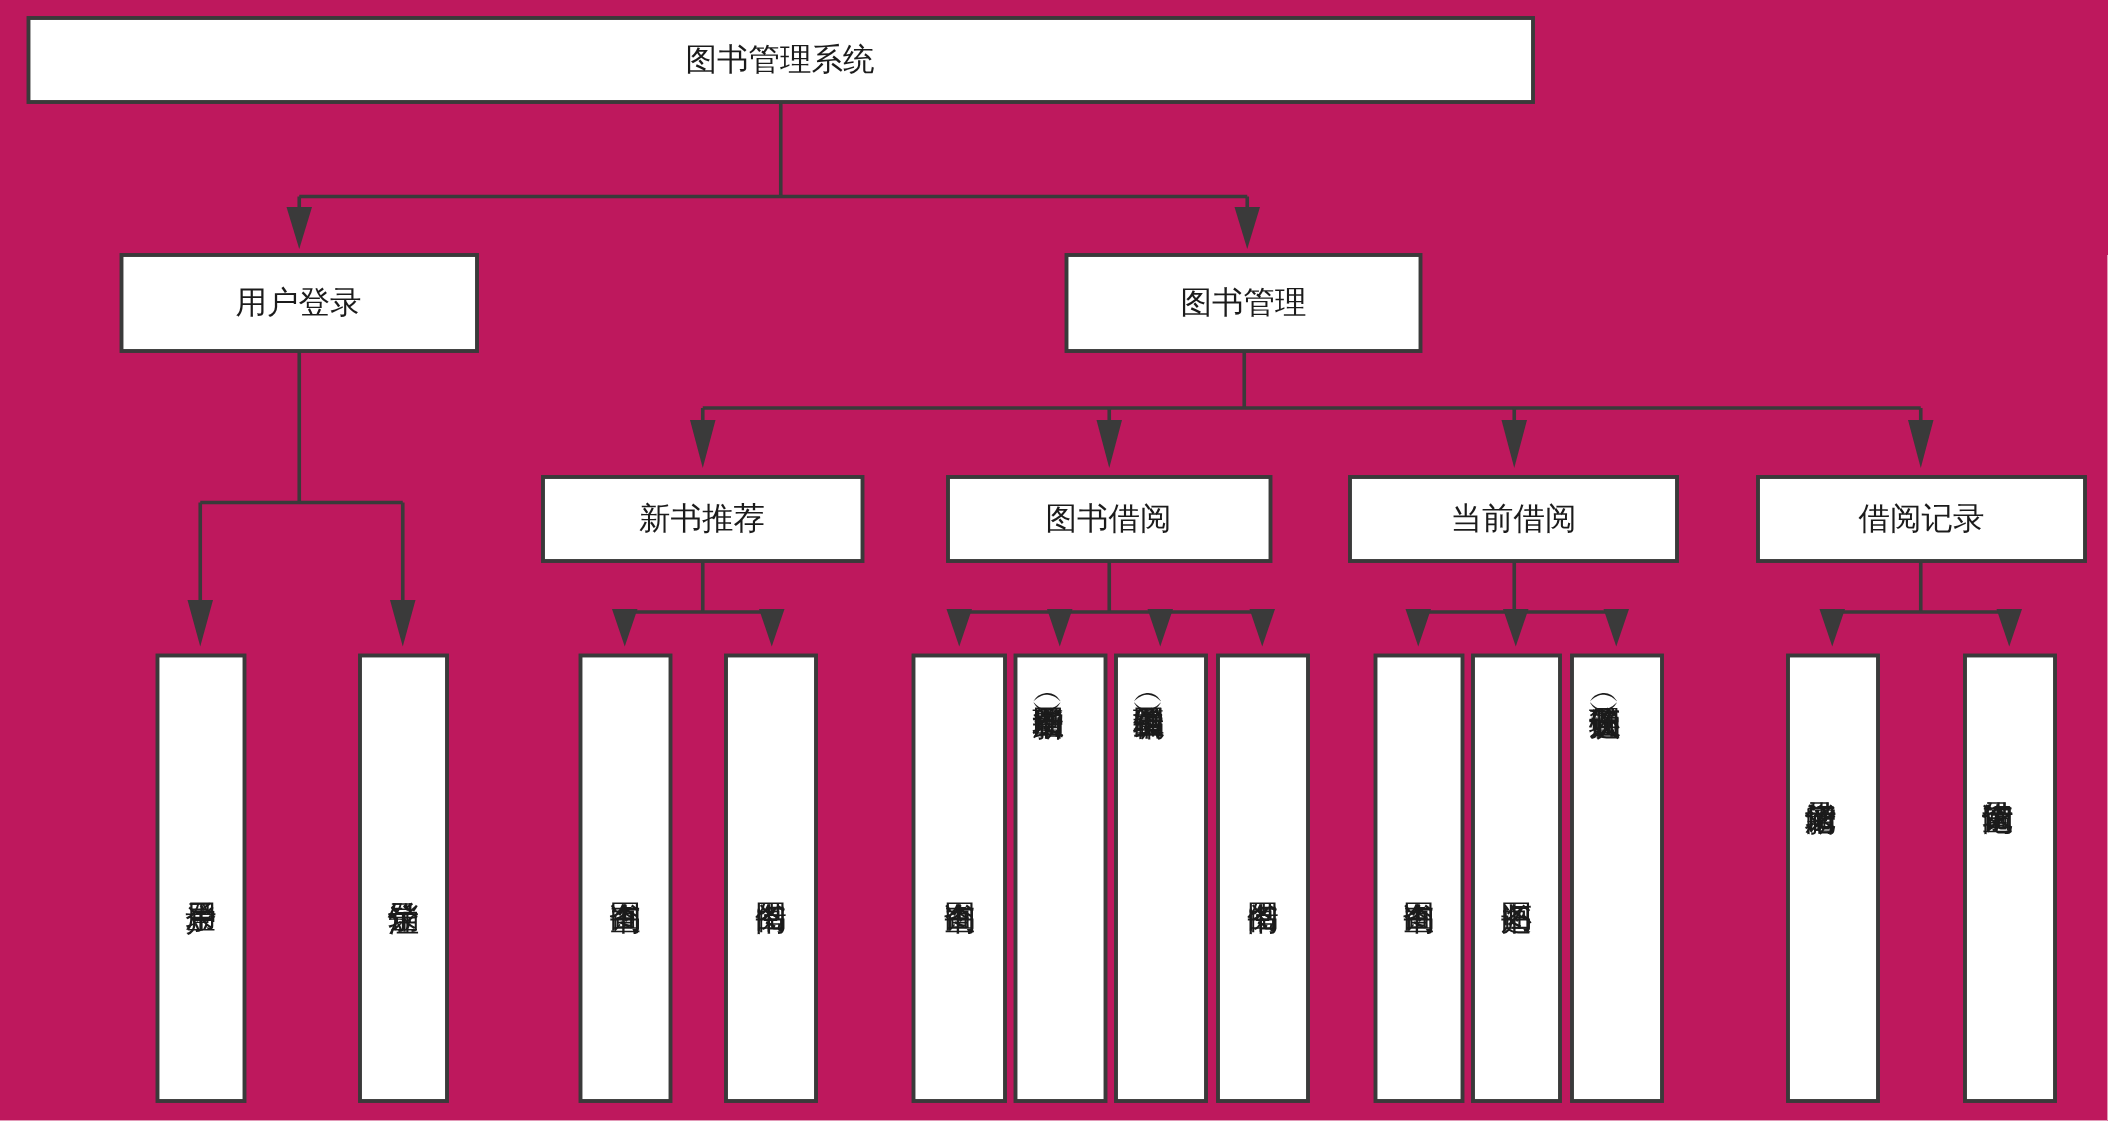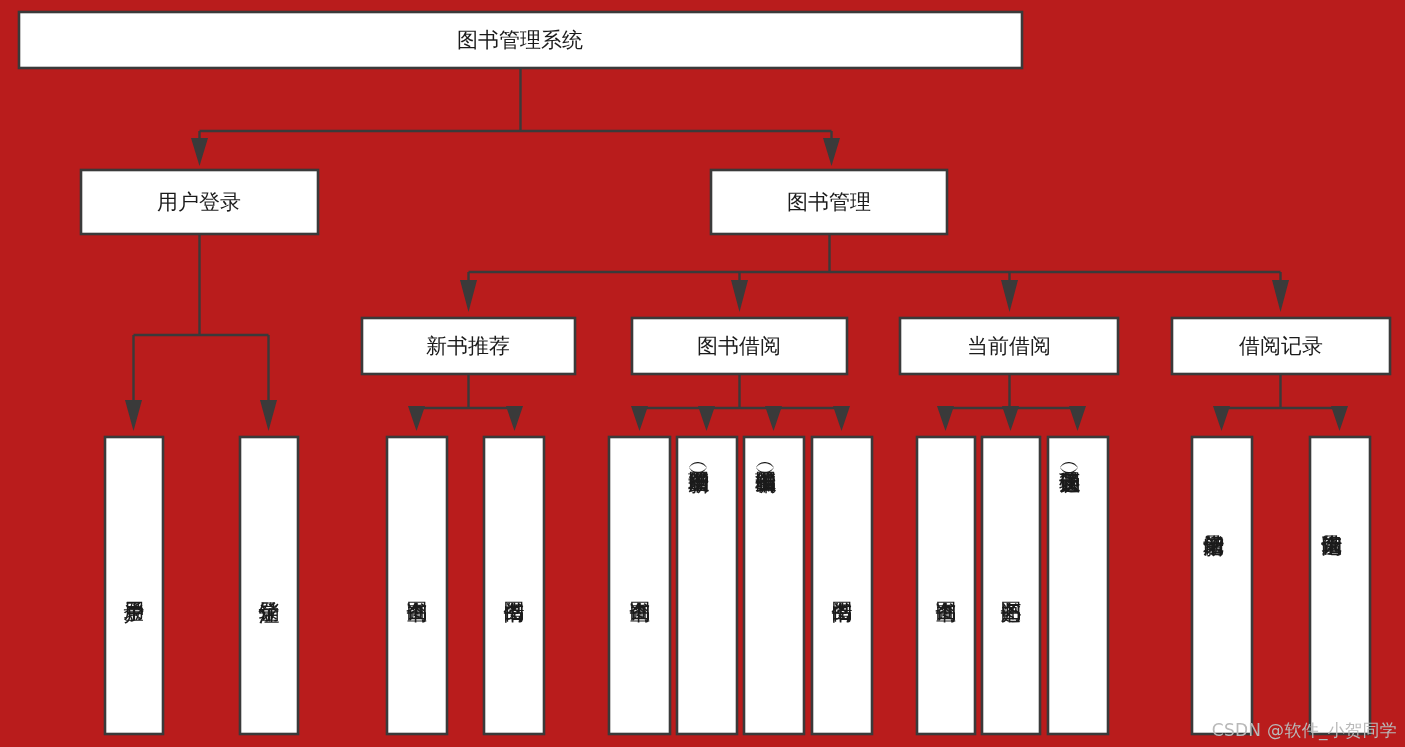--- a/index.html
+++ b/index.html
@@ -10,21 +10,21 @@
   body {
     width: 1405px;
     height: 747px;
     overflow: hidden;
     font-family: "DejaVu Sans", "Liberation Sans", sans-serif;
   }
   #diagram-root {
     position: relative;
     width: 1405px;
     height: 747px;
-    background: #b91c1c;
+    background: #be185d;
   }
   svg.diagram-canvas {
     position: absolute;
     top: 0;
     left: 0;
     width: 1405px;
     height: 747px;
     display: block;
   }
   .node-box {
@@ -216,15 +216,14 @@
       <rect class="node-box" x="1192" y="437" width="60" height="297"></rect>
       <text class="node-label-vertical" x="1222" y="518" writing-mode="tb" glyph-orientation-vertical="0" dominant-baseline="hanging">新增借阅记录</text>
     </g>
     <g>
       <rect class="node-box" x="1310" y="437" width="60" height="297"></rect>
       <text class="node-label-vertical" x="1340" y="518" writing-mode="tb" glyph-orientation-vertical="0" dominant-baseline="hanging">查询借阅记录</text>
     </g>
 
   </svg>
 
-  <div class="watermark-text">CSDN @软件_小贺同学</div>
 
 </div>
 
 </body></html>

